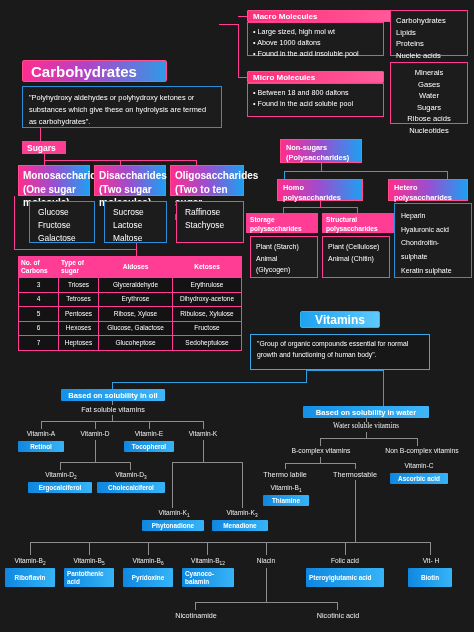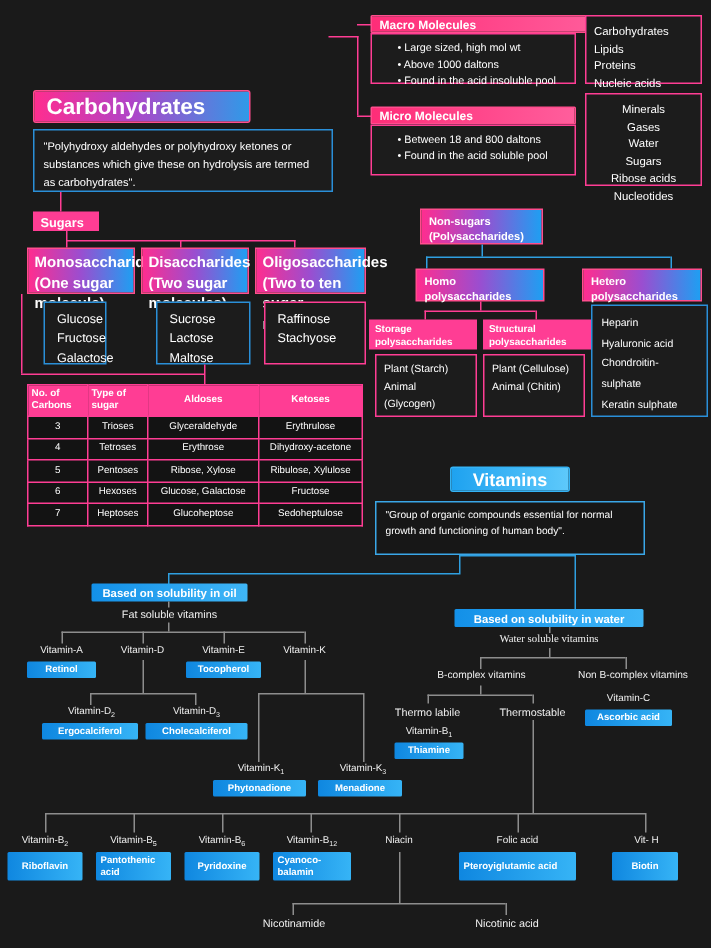--- a/index.html
+++ b/index.html
@@ -47,21 +47,21 @@
   #title {
     left:13px; top:8px; width:206px; height:34px;
     background:linear-gradient(100deg,#ff5f6d 0%,#ff2d78 55%,#ff2f86 100%);
     border-radius:2px; display:flex; align-items:center; justify-content:center;
     font-size:23px; font-weight:bold; letter-spacing:.3px;
     box-shadow:0 0 6px rgba(255,45,120,.35);
   }
 
   
   .mm-hdr { height:12px; font-size:8px; display:flex; align-items:center; padding-left:5px; border-radius:1px; }
-  .mm-body { font-size:7.2px; line-height:1.55; padding:3px 4px 3px 17px; }
+  .mm-body { font-size:7.2px; line-height:1.55; padding:3px 4px 3px 5px; }
   .mm-body div::before { content:"• "; }
   .list-box { font-size:7.6px; line-height:1.52; padding:4px 5px; }
 
   
   #carb-hdr {
     left:22px; top:60px; width:145px; height:22px;
     display:flex; align-items:center; padding-left:8px; font-size:15px; border-radius:2px;
   }
   #carb-def { left:22px; top:86px; width:200px; height:42px; font-size:7.4px; line-height:1.6; padding:5px 6px; }
   #sugars { left:22px; top:141px; width:44px; height:13px; font-size:8.5px; display:flex; align-items:center; padding-left:5px; }
@@ -151,21 +151,21 @@
 
   <div id="sugars" class="abs pink-flat">Sugars</div>
 
   <div class="lnp abs" style="left:44px;top:154px;width:1px;height:6px;"></div>
   <div class="lnp abs" style="left:44px;top:160px;width:153px;height:1px;"></div>
   <div class="lnp abs" style="left:44px;top:160px;width:1px;height:5px;"></div>
   <div class="lnp abs" style="left:120px;top:160px;width:1px;height:5px;"></div>
   <div class="lnp abs" style="left:196px;top:160px;width:1px;height:5px;"></div>
 
   <div class="abs hdr-grad-bl sac-hdr" style="left:18px;top:165px;width:72px;height:31px;">Monosaccharides (One sugar molecule)</div>
-  <div class="abs box-blue sac-body" style="left:29px;top:201px;width:42px;height:42px;">
+  <div class="abs box-blue sac-body" style="left:29px;top:201px;width:66px;height:42px;">
     <div>Glucose</div>
     <div>Fructose</div>
     <div>Galactose</div>
   </div>
 
   <div class="abs hdr-grad-bl sac-hdr" style="left:94px;top:165px;width:72px;height:31px;">Disaccharides (Two sugar molecules)</div>
   <div class="abs box-blue sac-body" style="left:104px;top:201px;width:63px;height:42px;">
     <div>Sucrose</div>
     <div>Lactose</div>
     <div>Maltose</div>

